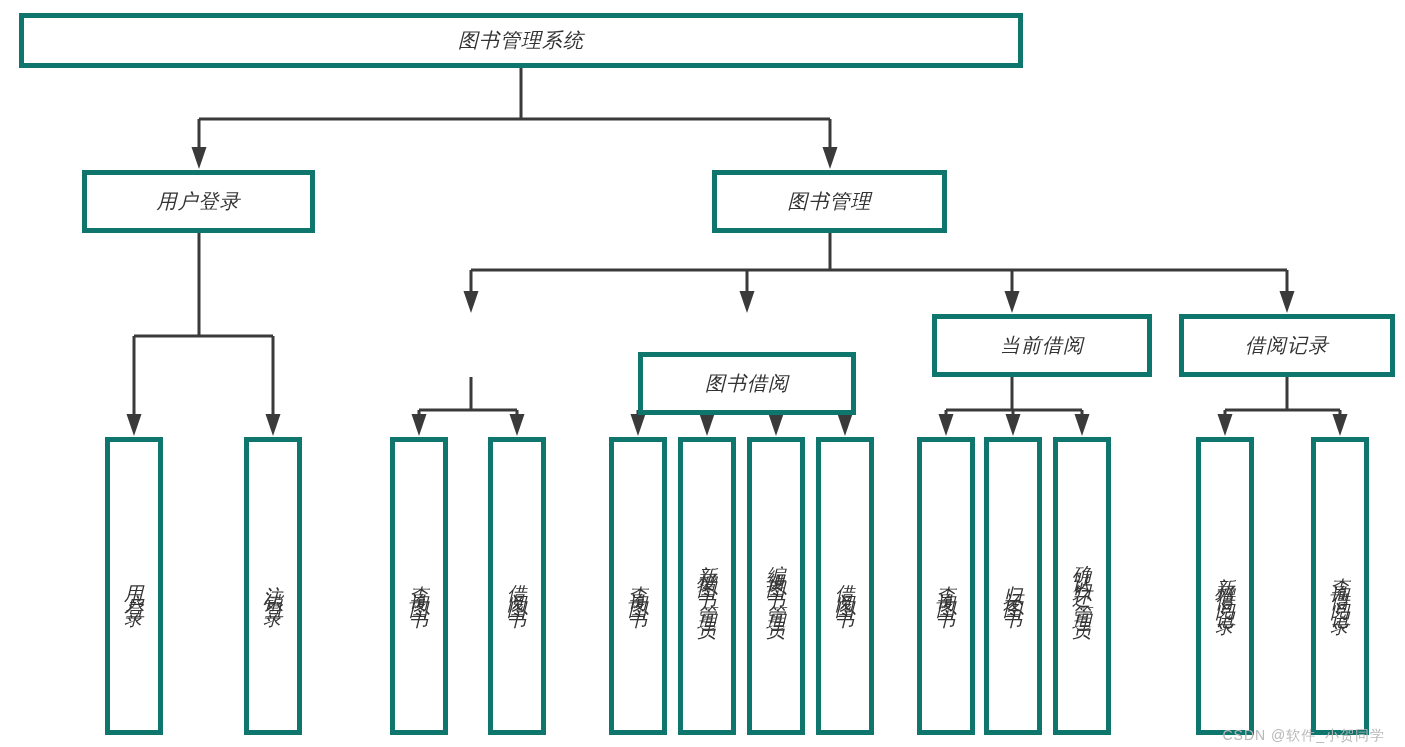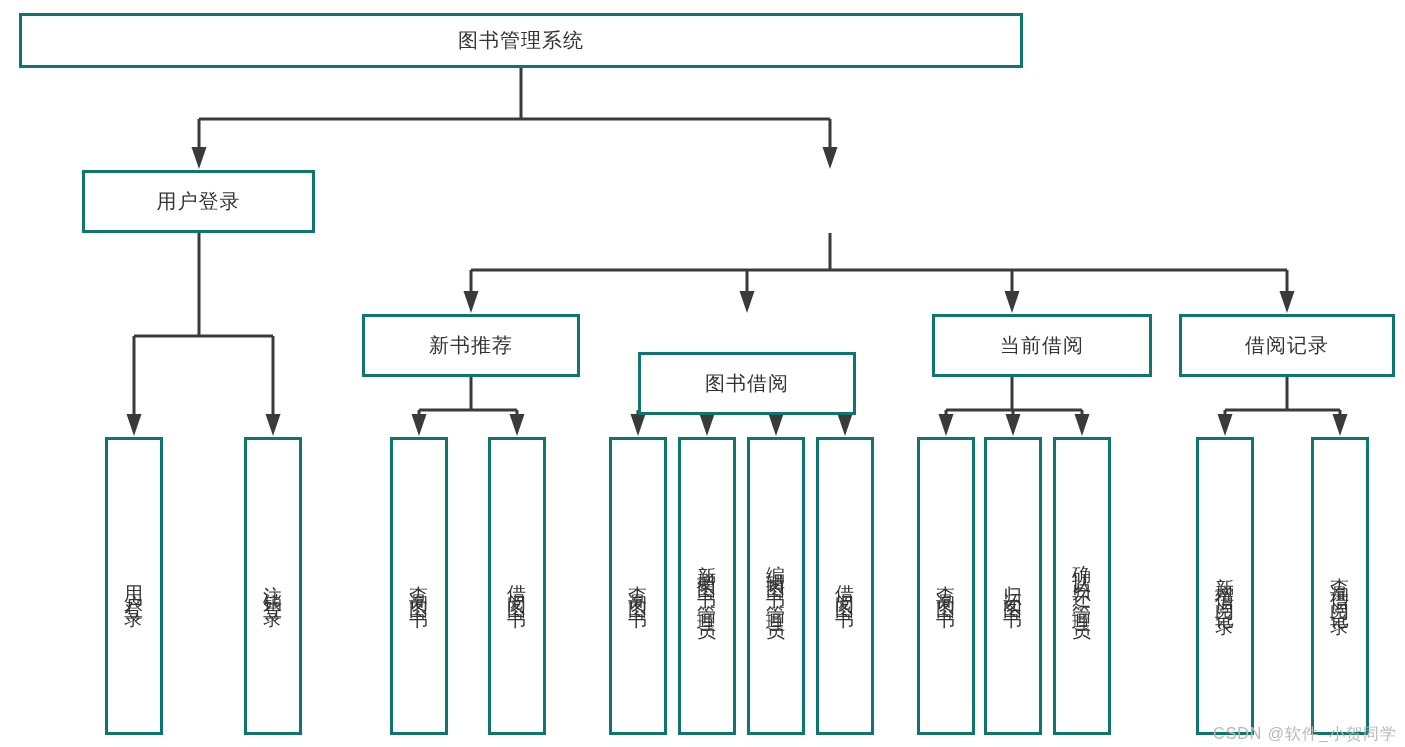--- a/index.html
+++ b/index.html
@@ -20,43 +20,44 @@
     left: 0;
     top: 0;
     width: 1405px;
     height: 747px;
     pointer-events: none;
   }
   .box {
     position: absolute;
     box-sizing: border-box;
     background: #ffffff;
-    border: 3px solid #0f766e;
+    border: 5px solid #0f766e;
     display: flex;
     align-items: center;
     justify-content: center;
     color: #333333;
+    font-style: italic;
   }
   .hbox {
     font-size: 20px;
     letter-spacing: 1px;
     white-space: nowrap;
   }
   .vbox .vtext {
     writing-mode: vertical-rl;
     font-size: 19px;
     letter-spacing: 8px;
     line-height: 1;
     color: #333333;
   }
   .watermark {
     position: absolute;
-    right: 8px;
+    right: 20px;
     bottom: 2px;
-    font-size: 16px;
+    font-size: 14px;
     color: #b8b8b8;
     letter-spacing: 1px;
     white-space: nowrap;
   }
 </style>
 </head>
 <body>
 
 <div id="canvas">
 
@@ -93,24 +94,24 @@
     </g>
   </svg>
 
   <div class="box hbox" style="left:19px; top:13px; width:1004px; height:55px;">
     <span>图书管理系统</span>
   </div>
 
   <div class="box hbox" style="left:82px; top:170px; width:233px; height:63px;">
     <span>用户登录</span>
   </div>
+  <div class="box hbox" style="left:712px; top:170px; width:235px; height:63px;">
+    <span>图书管理</span>
+  </div>
 
-  <div class="box hbox" style="left:362px; top:314px; width:218px; height:63px;">
-    <span>新书推荐</span>
-  </div>
   <div class="box hbox" style="left:638px; top:314px; width:218px; height:63px;margin-top:38px;">
     <span>图书借阅</span>
   </div>
   <div class="box hbox" style="left:902px; top:314px; width:220px; height:63px;margin-left:30px;">
     <span>当前借阅</span>
   </div>
   <div class="box hbox" style="left:1179px; top:314px; width:216px; height:63px;">
     <span>借阅记录</span>
   </div>
 

